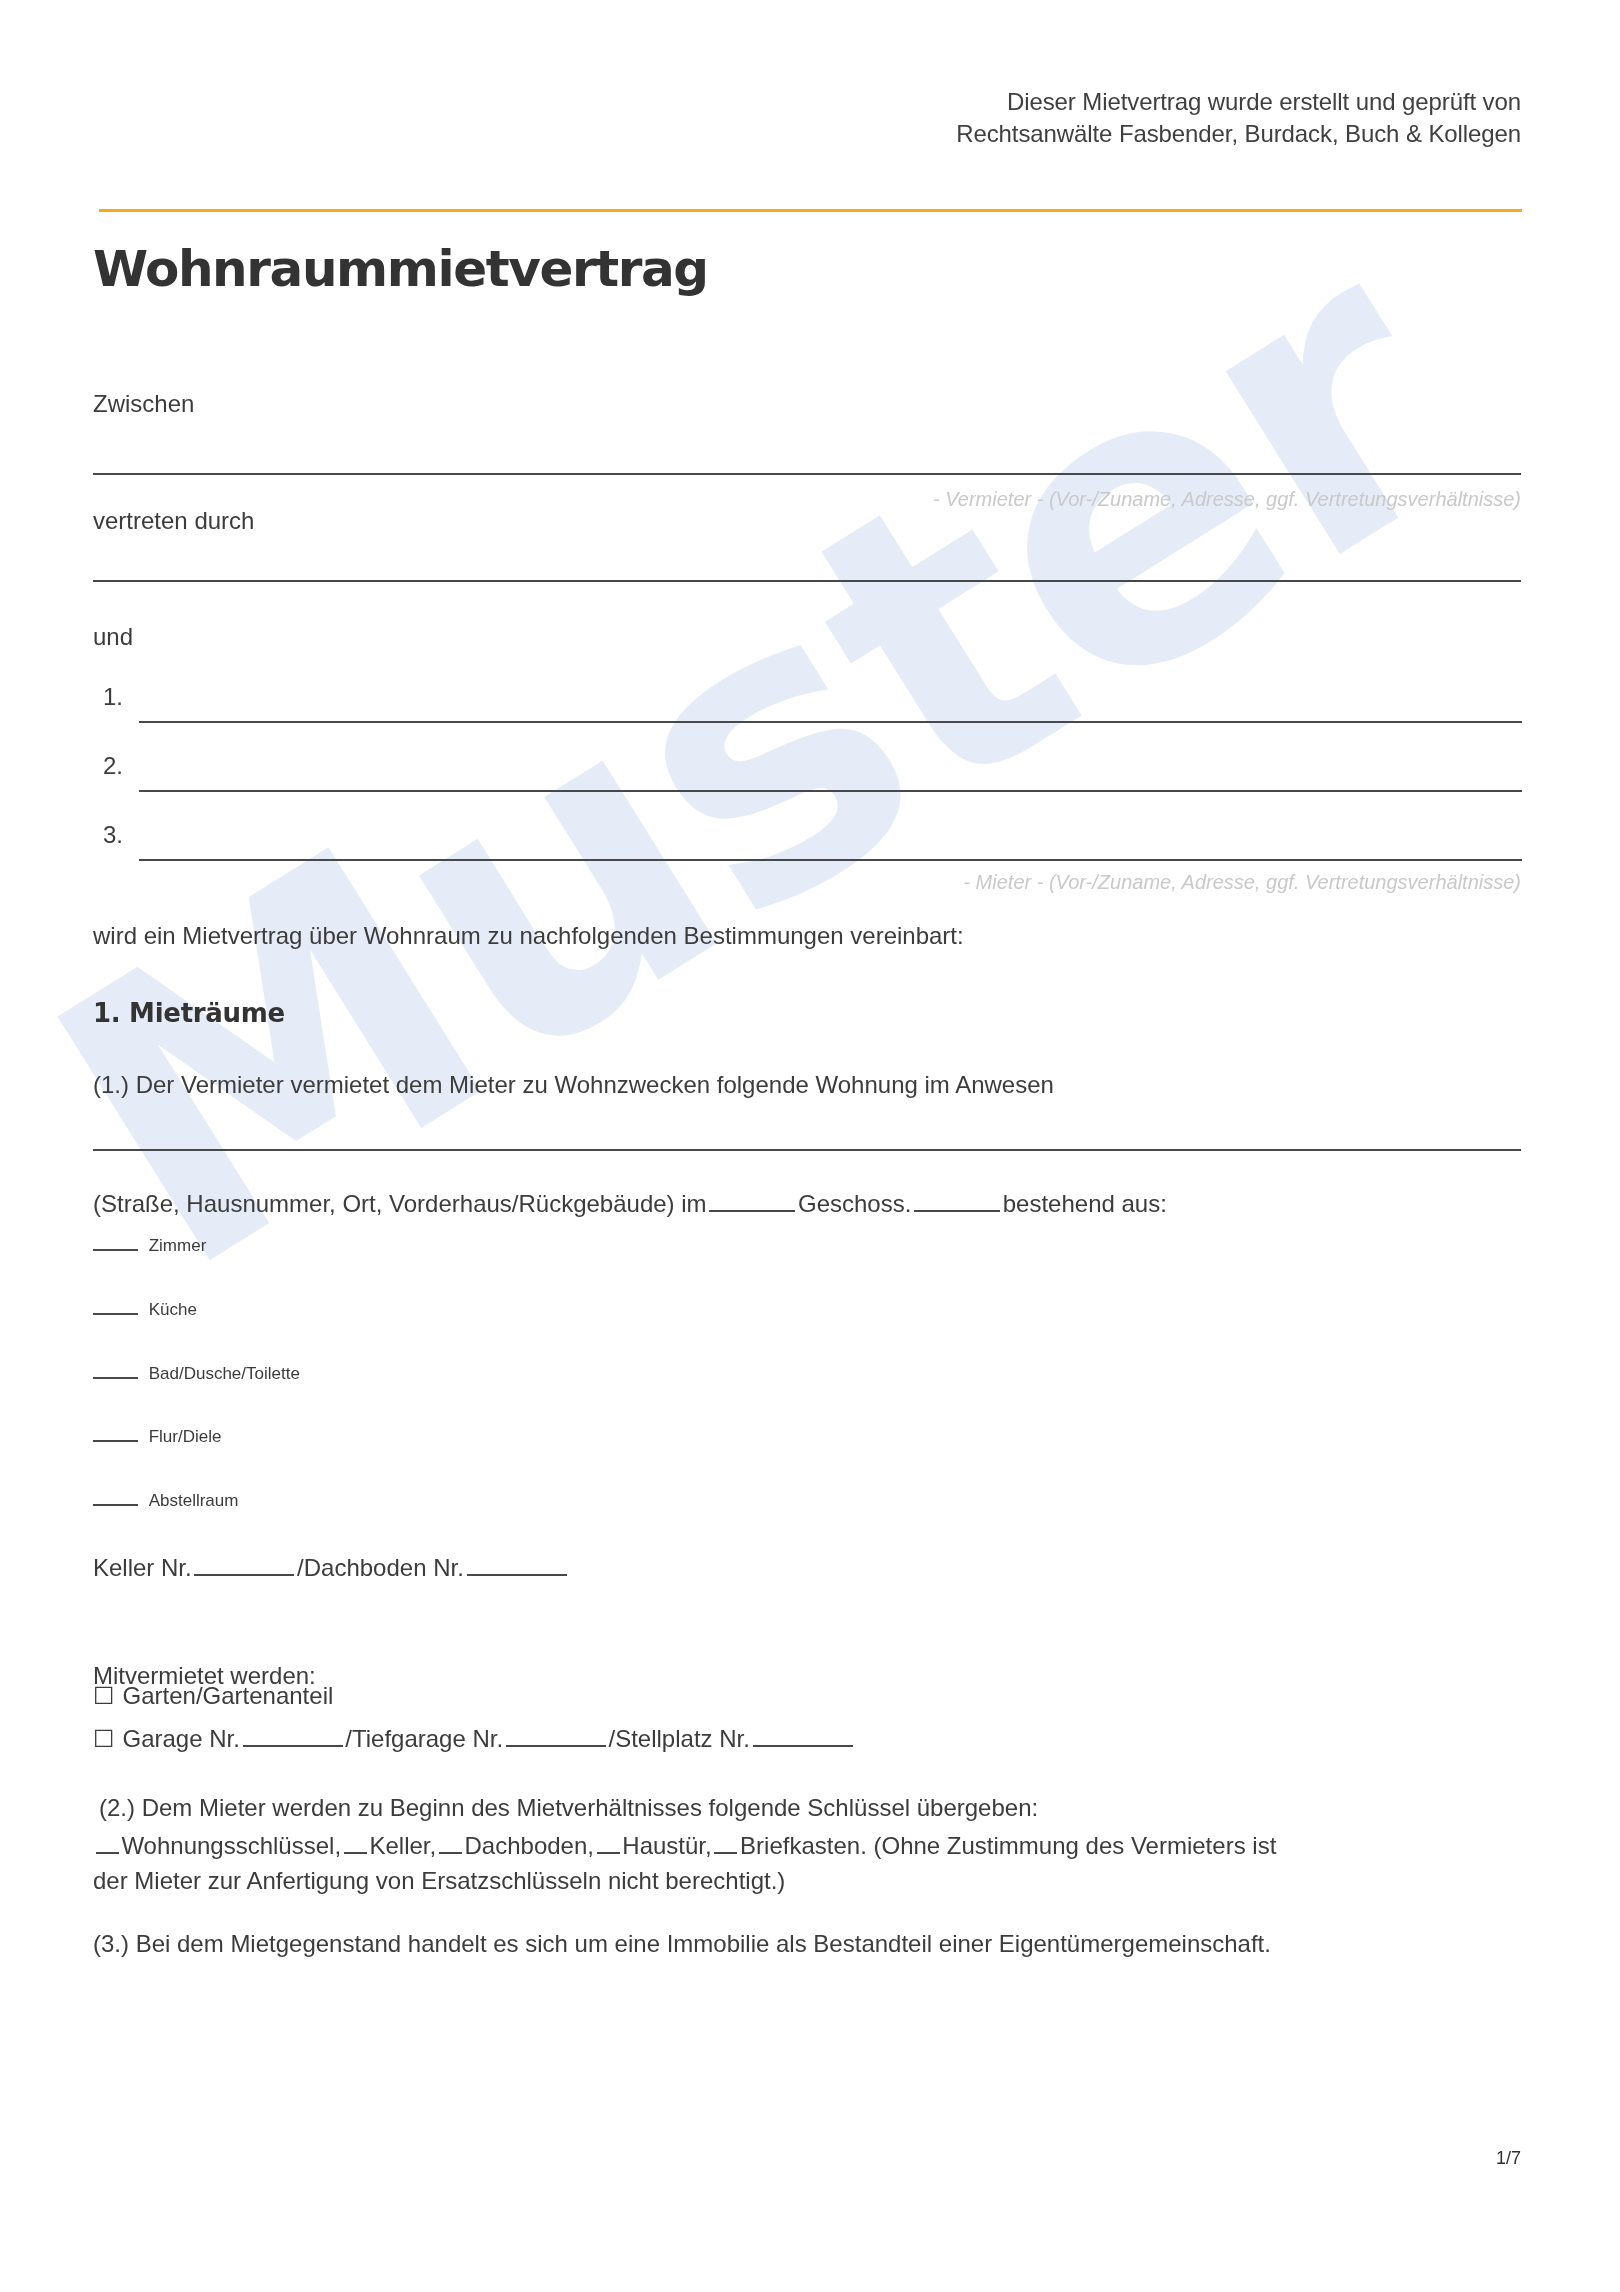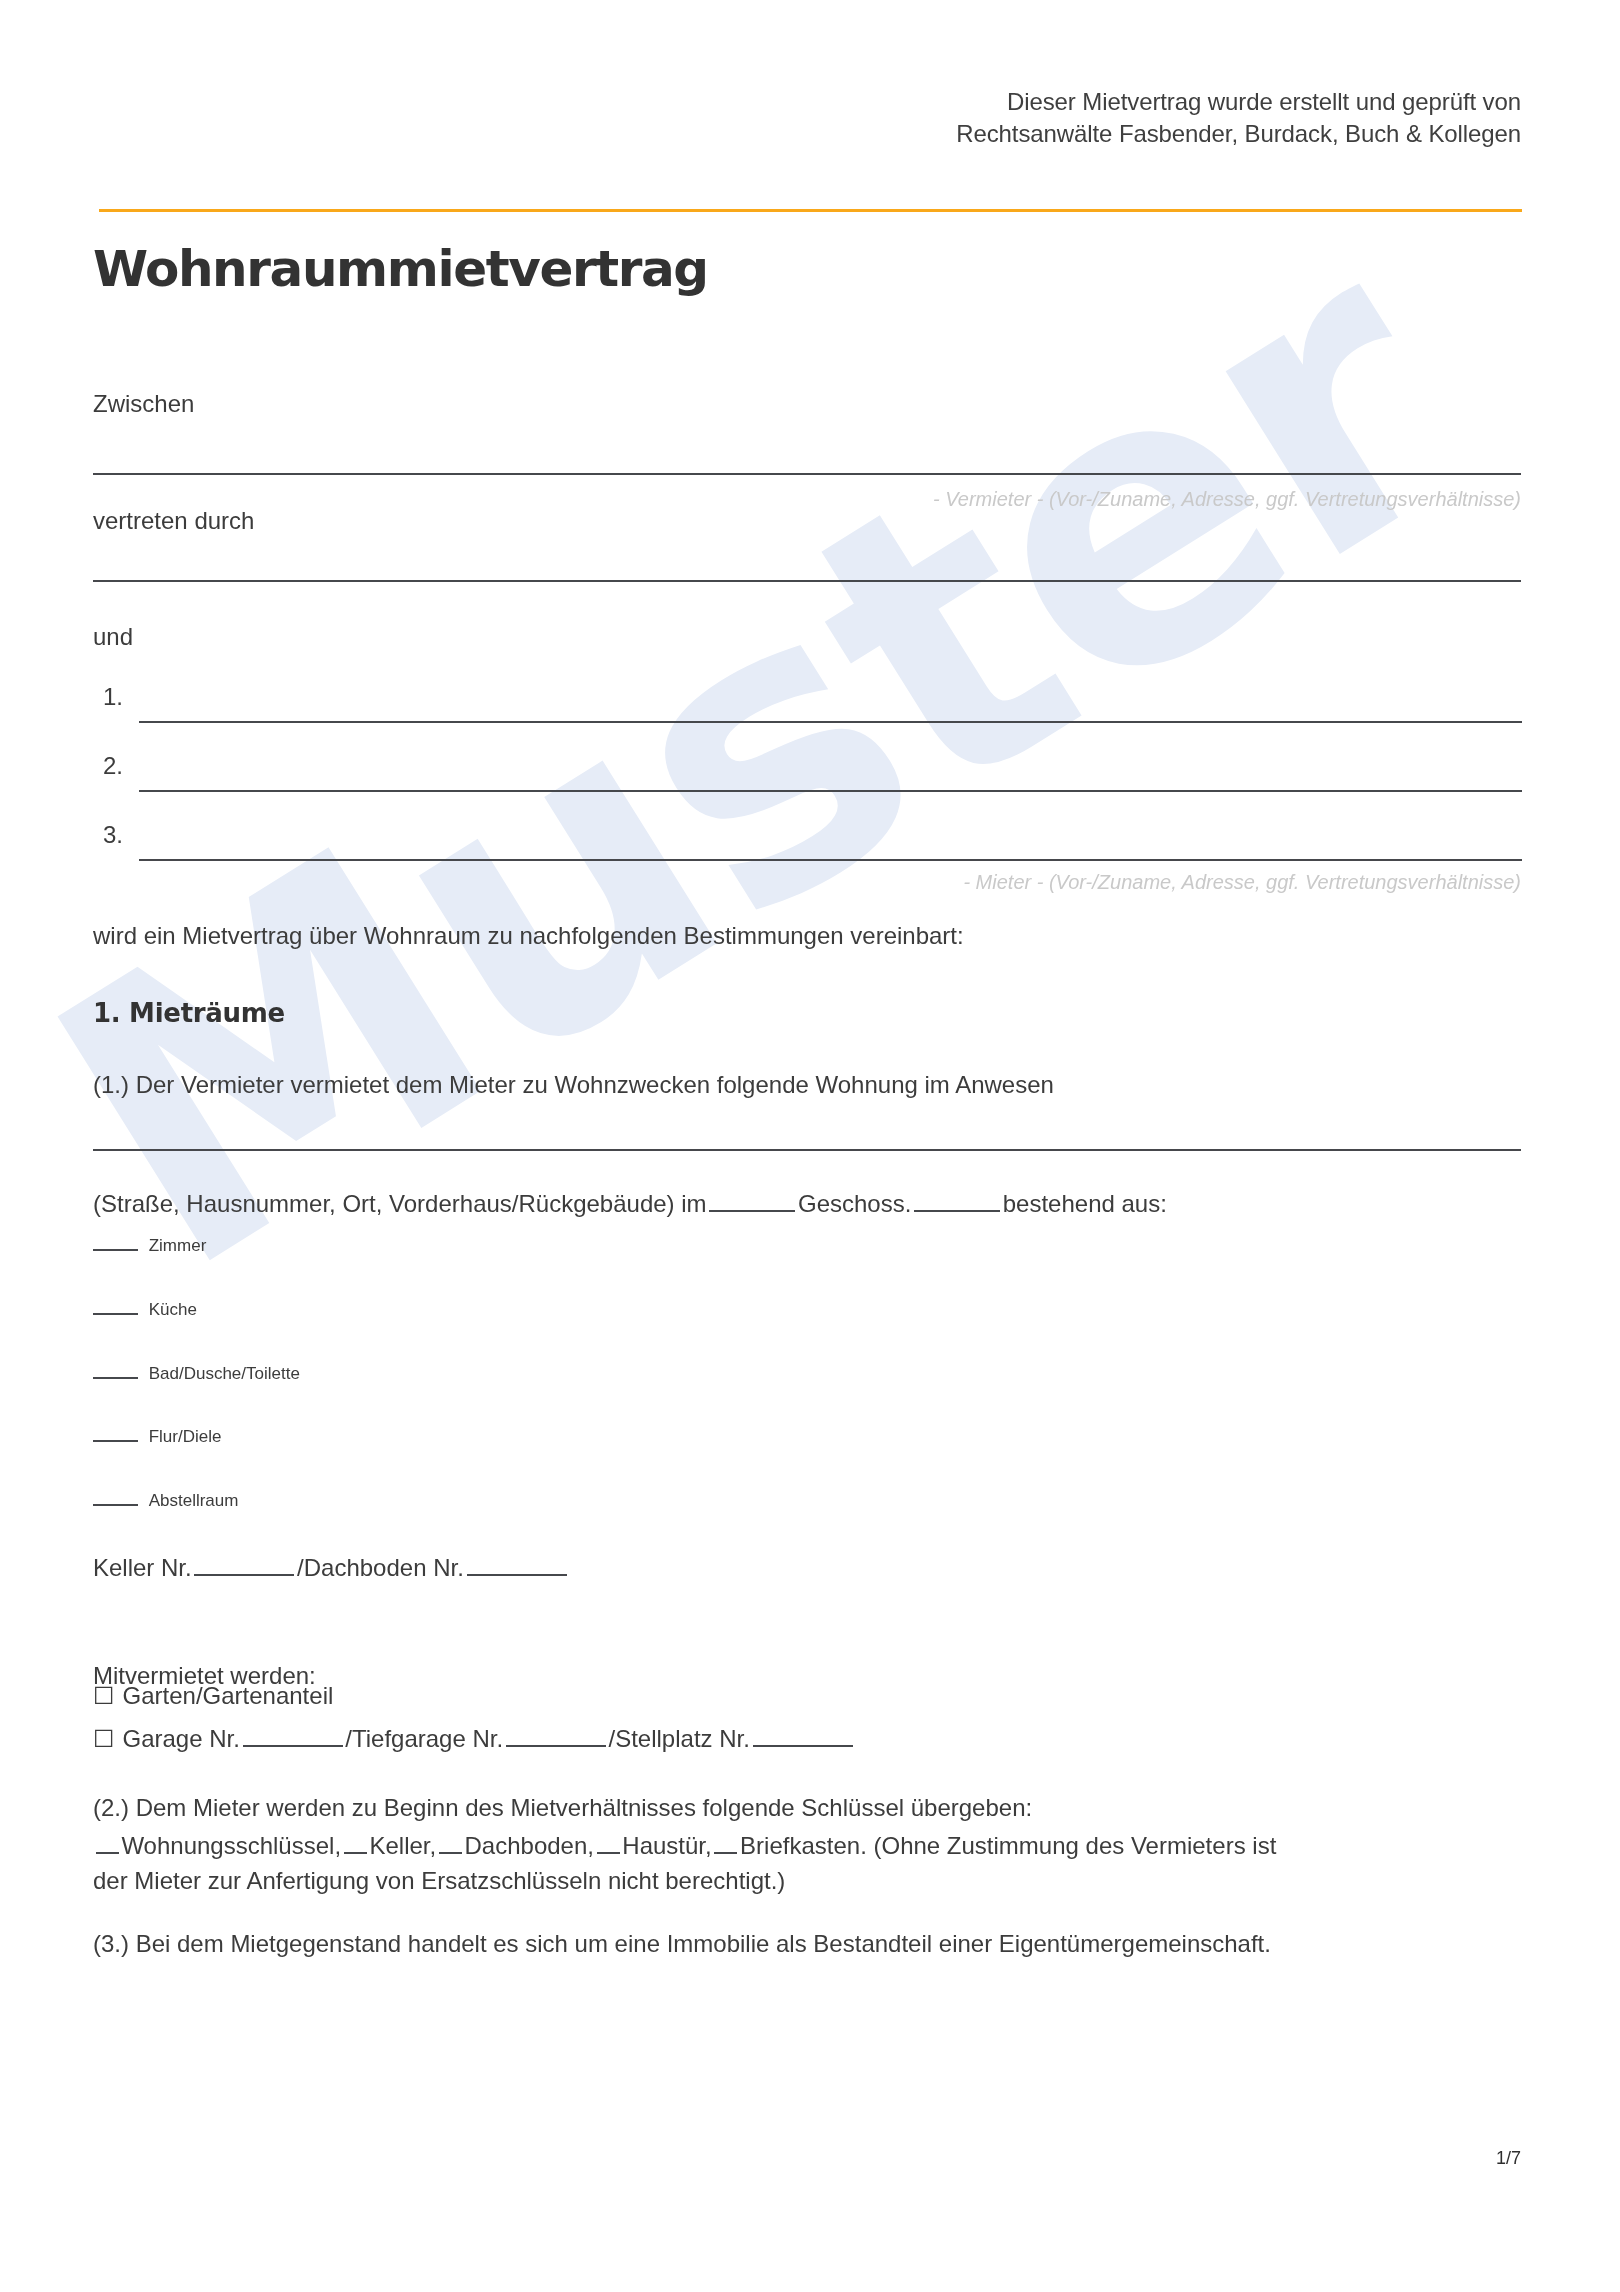--- a/index.html
+++ b/index.html
@@ -239,21 +239,21 @@
     <div class="t" style="left:93px; top:1615px;margin-top:44px;">Mitvermietet werden:</div>
 
     <div class="t" style="left:93px; top:1679px;">
       <span class="cbox">☐</span><span>Garten/Gartenanteil</span>
     </div>
 
     <div class="t" style="left:93px; top:1720px;">
       <span class="cbox">☐</span><span>Garage Nr.</span><span class="blank blank-lg"></span><span>/Tiefgarage Nr.</span><span class="blank blank-lg"></span><span>/Stellplatz Nr.</span><span class="blank blank-lg"></span>
     </div>
 
-    <div class="t" style="left:93px; top:1791px;">(2.) Dem Mieter werden zu Beginn des Mietverhältnisses folgende Schlüssel übergeben:</div>
+    <div class="t" style="left:99px; top:1791px;">(2.) Dem Mieter werden zu Beginn des Mietverhältnisses folgende Schlüssel übergeben:</div>
 
     <div class="t" style="left:93px; top:1827px;">
       <span class="blank blank-sm"></span><span>Wohnungsschlüssel,</span><span class="blank blank-sm"></span><span>Keller,</span><span class="blank blank-sm"></span><span>Dachboden,</span><span class="blank blank-sm"></span><span>Haustür,</span><span class="blank blank-sm"></span><span>Briefkasten. (Ohne Zustimmung des Vermieters ist</span>
     </div>
 
     <div class="t" style="left:93px; top:1864px;">der Mieter zur Anfertigung von Ersatzschlüsseln nicht berechtigt.)</div>
 
     <div class="t" style="left:93px; top:1927px;">(3.) Bei dem Mietgegenstand handelt es sich um eine Immobilie als Bestandteil einer Eigentümergemeinschaft.</div>
 
     <div class="page-no">1/7</div>

